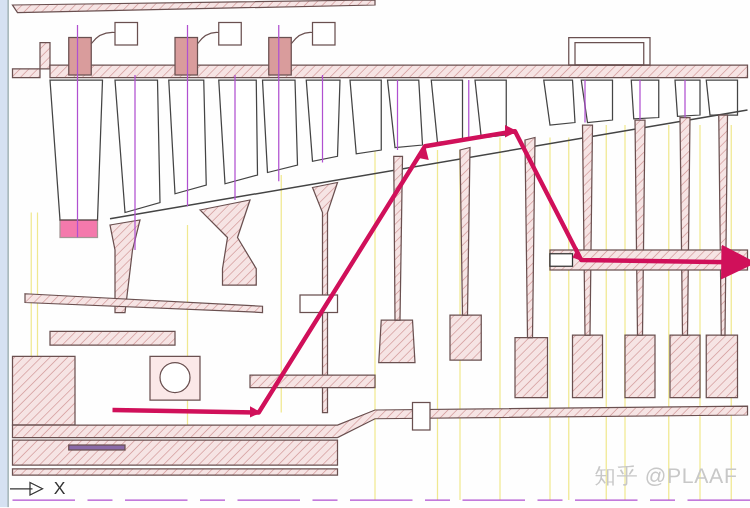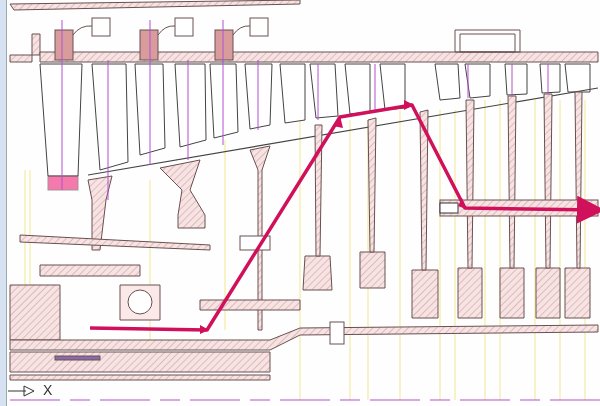--- a/index.html
+++ b/index.html
@@ -146,13 +146,14 @@
     <path d="M404,100 L414,105 L404,110 Z" fill="#d0105a"></path>
     <path d="M458,206 L466,209 L462,198 Z" fill="#d0105a"></path>
 
     <g stroke="#333" stroke-width="1" fill="none">
       <line x1="8" y1="391" x2="26" y2="391"></line>
       <path d="M24,386 L34,391 L24,396 Z"></path>
     </g>
   </svg>
 
   <div id="axis-label">X</div>
+  <div id="watermark">知乎 @PLAAF</div>
 </div>
 
 </body></html>

